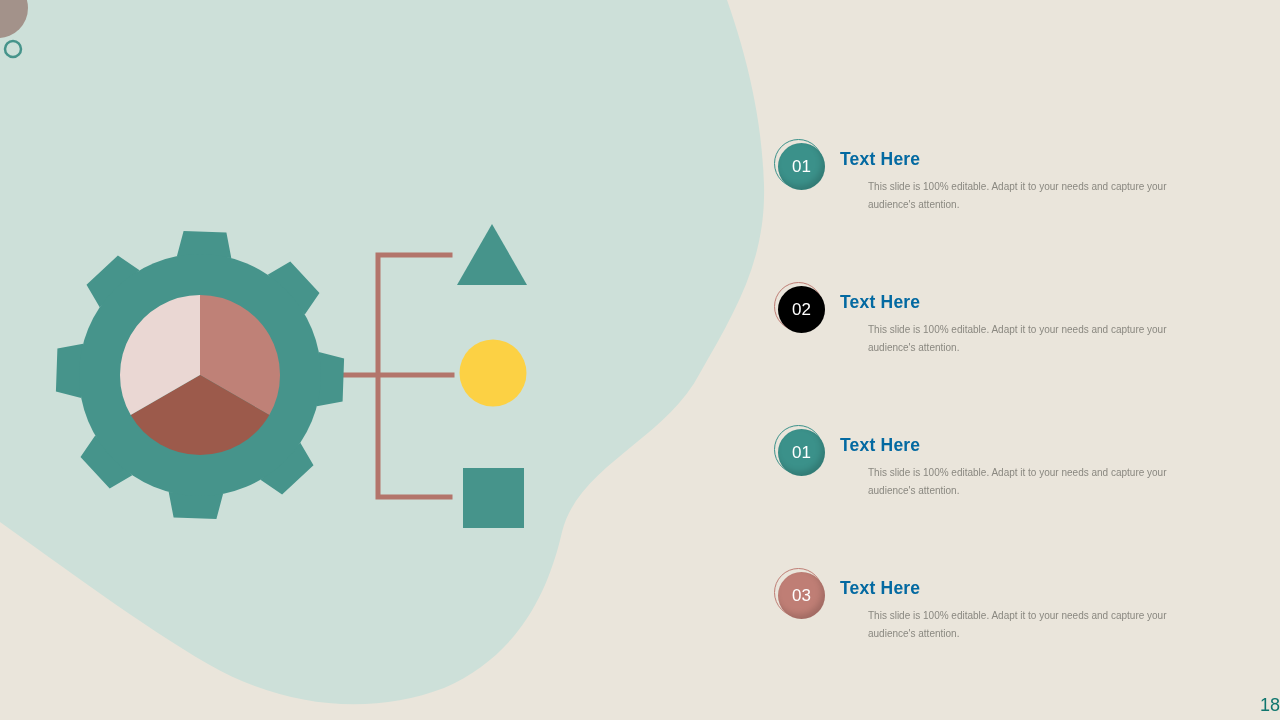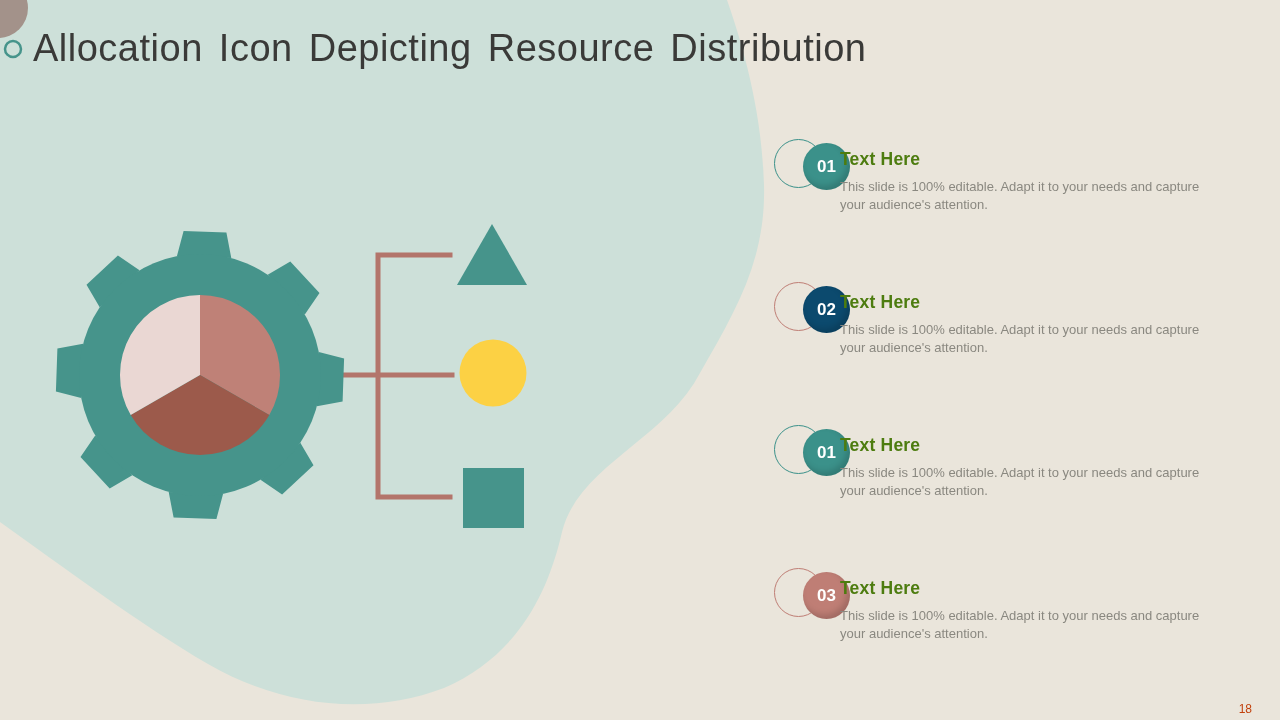--- a/index.html
+++ b/index.html
@@ -17,30 +17,29 @@
   .items{position:absolute; left:778px; top:0; width:440px; height:720px;}
   .item{position:absolute; left:0; width:440px; height:100px;}
   .badge-wrap{position:absolute; left:0; top:0; width:52px; height:52px;}
   .badge-ring{
     position:absolute; left:-4px; top:-4px; width:47px; height:47px;
     border:1.5px solid #888; border-radius:50%;
   }
   .badge{
     position:absolute; left:0; top:0; width:47px; height:47px; border-radius:50%;
     display:flex; align-items:center; justify-content:center;
-    color:#fff; font-size:17px; font-weight:bold;
+    color:#fff; font-size:17px; font-weight:normal;
     box-shadow: inset -3px -4px 6px rgba(0,0,0,0.16);
-    margin-left: 25px;
   }
   .item-text{position:absolute; left:62px; top:6px; width:368px;}
-  .item-heading{font-size:17.5px; font-weight:bold; color:#4d7c0f; letter-spacing:0.2px;}
-  .item-body{margin-top:8px; font-size:13px; line-height:17.5px; color:#8a8880;}
+  .item-heading{font-size:17.5px; font-weight:bold; color:#0369a1; letter-spacing:0.2px;}
+  .item-body{margin-top:8px; font-size:10px; line-height:17.5px; color:#8a8880;margin-left:28px;}
   .page-number{
-    position:absolute; right:28px; bottom:4px;
-    font-size:12px; color:#c2410c;
+    position:absolute; right:0; bottom:4px;
+    font-size:18px; color:#0f766e;
   }
 </style>
 </head>
 <body>
 
 <div class="slide">
 
   <svg class="slide-svg" viewBox="0 0 1280 720">
 
     <path id="blob" d="M0,0 H727 C748,60 762,120 764,185 C766,260 736,310 700,373
@@ -60,41 +59,40 @@
     </g>
 
     <polygon points="492,224 527,285 457,285" fill="#46948b"></polygon>
     <circle cx="493" cy="373" r="33.5" fill="#fcd144"></circle>
     <rect x="463" y="468" width="61" height="60" fill="#46948b"></rect>
 
     <circle cx="-2" cy="8" r="30" fill="#a3928a"></circle>
     <circle cx="13" cy="49" r="8" fill="none" stroke-width="2.5" stroke="#46948b"></circle>
   </svg>
 
-  <div class="title">Allocation Icon Depicting Resource Distribution</div>
 
   <div class="items">
 
     <div class="item" style="top:143px">
       <div class="badge-wrap">
         <span class="badge-ring" style="border-color: rgb(59, 145, 138);"></span>
         <div class="badge" style="background: rgb(59, 145, 138);">
           <span>01</span>
         </div>
       </div>
       <div class="item-text">
         <div class="item-heading">Text Here</div>
         <div class="item-body">This slide is 100% editable. Adapt it to your needs and capture your audience's attention.</div>
       </div>
     </div>
 
     <div class="item" style="top:286px">
       <div class="badge-wrap">
         <span class="badge-ring" style="border-color: rgb(191, 126, 117);"></span>
-        <div class="badge" style="background: #0c4a6e;">
+        <div class="badge" style="background: #000000;">
           <span>02</span>
         </div>
       </div>
       <div class="item-text">
         <div class="item-heading">Text Here</div>
         <div class="item-body">This slide is 100% editable. Adapt it to your needs and capture your audience's attention.</div>
       </div>
     </div>
 
     <div class="item" style="top:429px">

